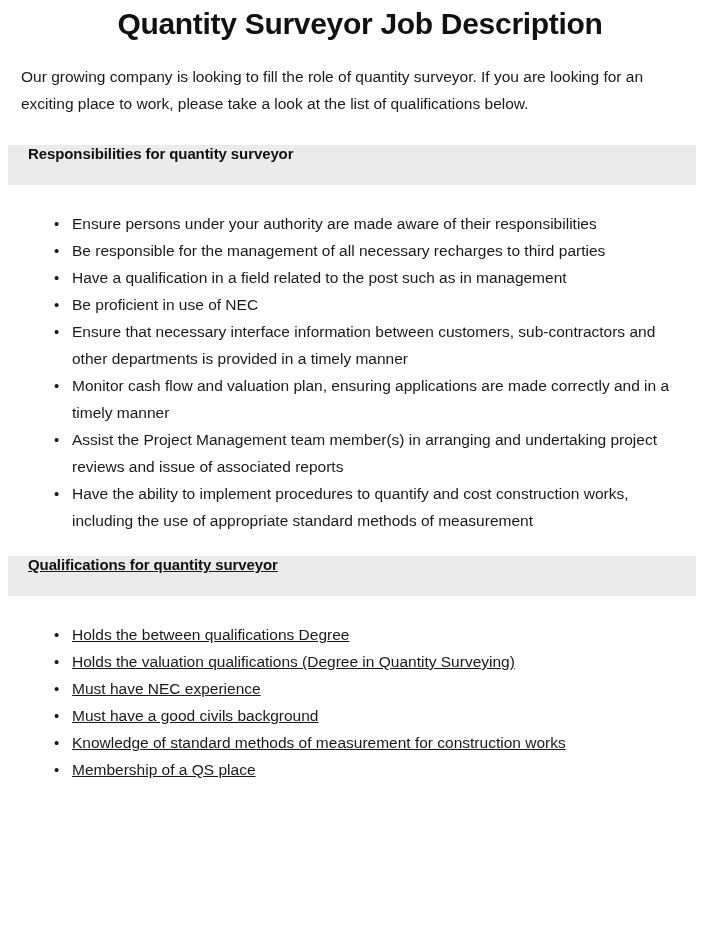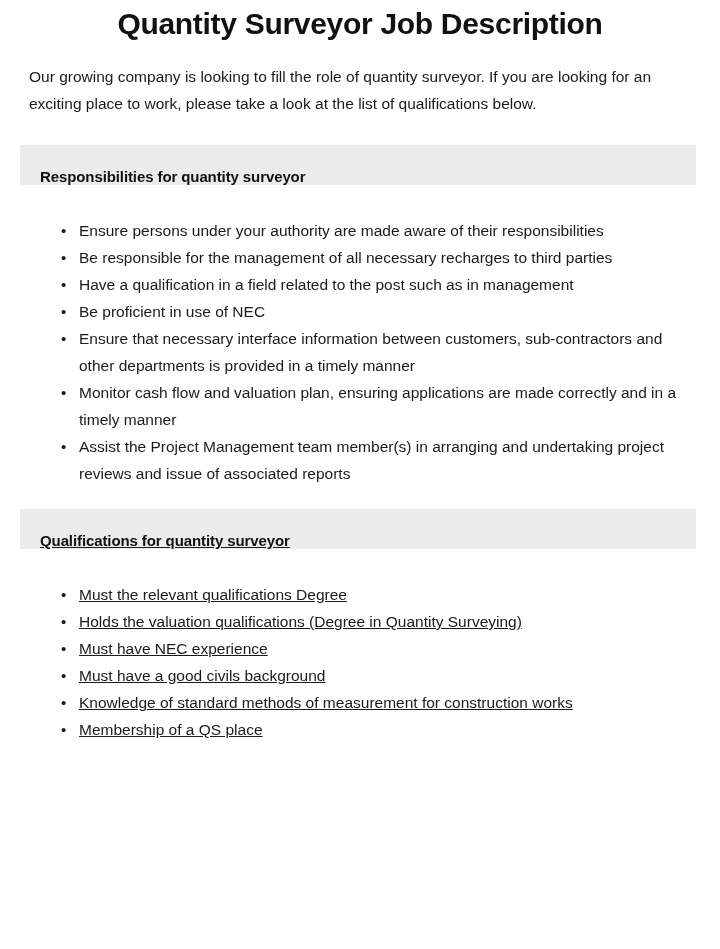--- a/index.html
+++ b/index.html
@@ -23,46 +23,46 @@
     font-weight: bold;
     text-align: center;
     letter-spacing: -0.3px;
     margin: 0;
     padding: 5px 20px 0 20px;
     line-height: 38px;
     color: #111111;
   }
   .intro {
     margin: 0;
-    padding: 20px 24px 0 29px;
+    padding: 20px 24px 0 21px;
     font-size: 15.5px;
     line-height: 27px;
     color: #1a1a1a;
   }
   .section {
     margin-top: 28px;
   }
   .section-header {
     background: #ebebeb;
-    margin: 0 24px 0 20px;
+    margin: 0 24px 0 8px;
     height: 40px;
     display: flex;
-    align-items: flex-end;
+    align-items: flex-start;
     padding: 0 16px 0 20px;
     box-sizing: border-box;
   }
   .section-header-text {
     font-size: 15px;
     font-weight: bold;
     color: #111111;
     letter-spacing: -0.1px;
   }
   ul.bullets {
     list-style: none;
-    margin: 16px;
+    margin: 9px;
     padding: 16px 24px 0 45px;
   }
   ul.bullets li {
     position: relative;
     font-size: 15.5px;
     line-height: 27px;
     padding-left: 18px;
     color: #1a1a1a;
   }
   ul.bullets li::before {
@@ -93,29 +93,30 @@
       <span class="section-header-text">Responsibilities for quantity surveyor</span>
     </div>
     <ul class="bullets" id="list-responsibilities">
         <li>Ensure persons under your authority are made aware of their responsibilities</li>
         <li>Be responsible for the management of all necessary recharges to third parties</li>
         <li>Have a qualification in a field related to the post such as in management</li>
         <li>Be proficient in use of NEC</li>
         <li>Ensure that necessary interface information between customers, sub-contractors and other departments is provided in a timely manner</li>
         <li>Monitor cash flow and valuation plan, ensuring applications are made correctly and in a timely manner</li>
         <li>Assist the Project Management team member(s) in arranging and undertaking project reviews and issue of associated reports</li>
+        <li>Have the ability to implement procedures to quantify and cost construction works, including the use of appropriate standard methods of measurement</li>
       </ul>
   </div>
 
   <div class="section section-qualifications">
     <div class="section-header">
       <span class="section-header-text">Qualifications for quantity surveyor</span>
     </div>
     <ul class="bullets" id="list-qualifications">
-        <li>Must the relevant qualifications Degree</li>
+        <li>Holds the between qualifications Degree</li>
         <li>Holds the valuation qualifications (Degree in Quantity Surveying)</li>
         <li>Must have NEC experience</li>
         <li>Must have a good civils background</li>
         <li>Knowledge of standard methods of measurement for construction works</li>
         <li>Membership of a QS place</li>
       </ul>
   </div>
 
 </div>
 

